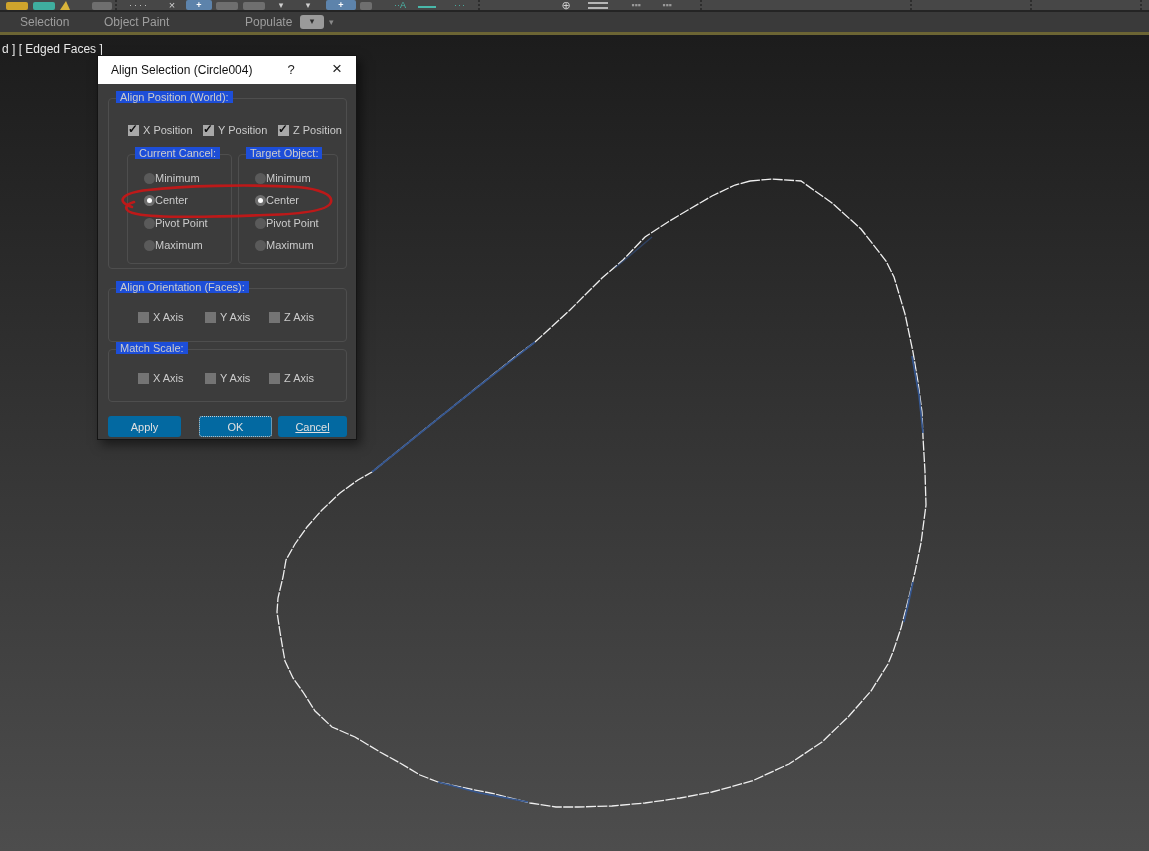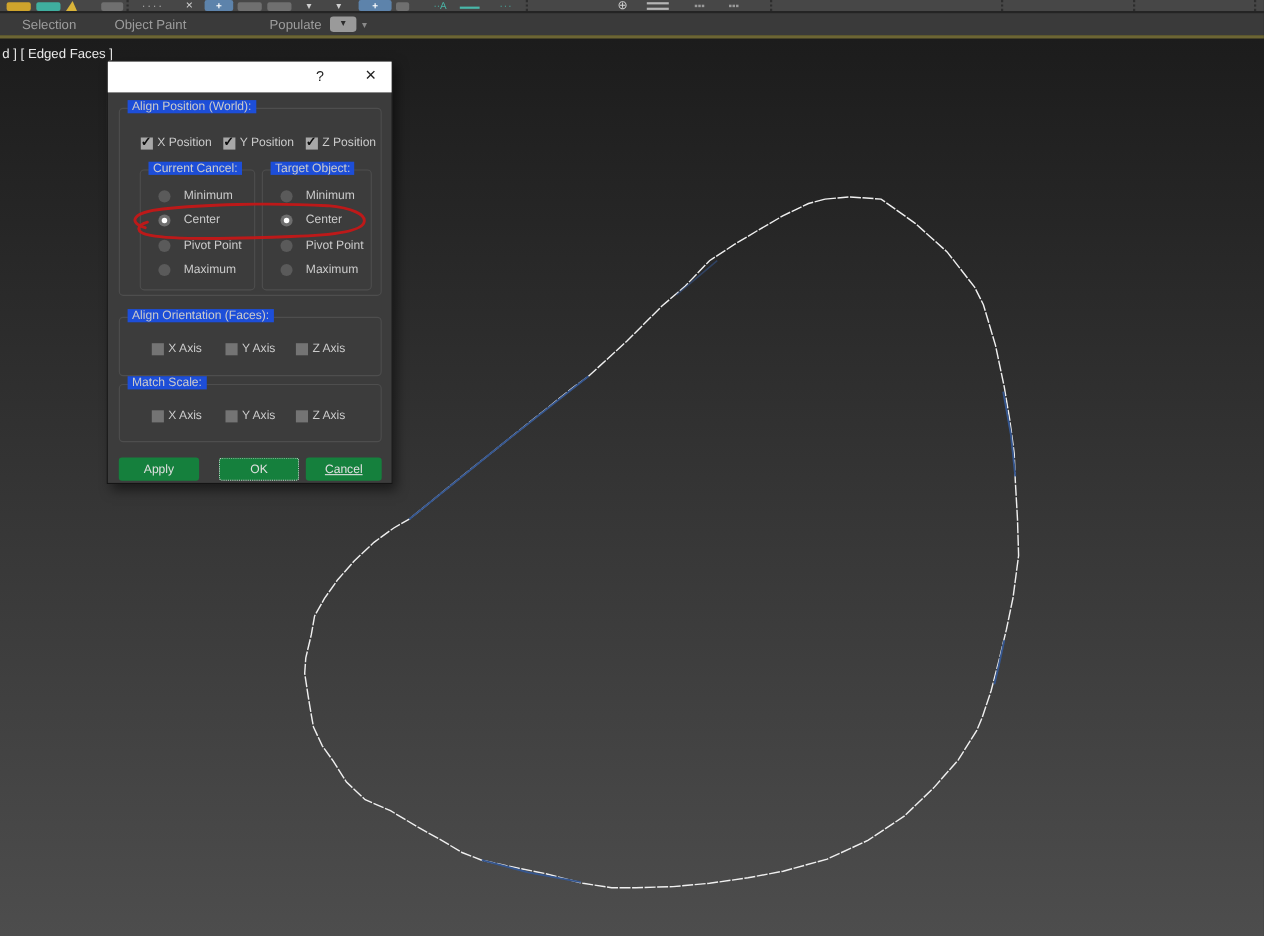--- a/index.html
+++ b/index.html
@@ -65,30 +65,30 @@
 
   .cb { position:absolute; display:flex; align-items:center; gap:4px; cursor:default; }
   .cb .box { width:11px; height:11px; background:#747474; flex:0 0 auto;
              position:relative; }
   .cb[data-checked="true"] .box { background:#a8a8a8; }
   .cb .mark { visibility:hidden; position:absolute; left:0px; top:-3px; color:#0c0c0c;
               font-size:12px; font-weight:bold; line-height:14px; }
   .cb[data-checked="true"] .mark { visibility:visible; }
   .cb .lbl { white-space:nowrap; }
 
-  .radio { position:absolute; display:flex; align-items:center; gap:12px; cursor:default; }
+  .radio { position:absolute; display:flex; align-items:center; gap:0; cursor:default; }
   .radio .circ { width:11px; height:11px; border-radius:50%; background:#5a5a5a;
                  position:relative; flex:0 0 auto; }
   .radio[data-selected="true"] .circ { background:#6e6e6e; }
   .radio .dot { display:none; position:absolute; left:3px; top:3px; width:5px; height:5px;
                 border-radius:50%; background:#ffffff; }
   .radio[data-selected="true"] .dot { display:block; }
   .radio .lbl { white-space:nowrap; }
 
-  .dlg-btn { position:absolute; height:21px; background:#15803d; border:none;
+  .dlg-btn { position:absolute; height:21px; background:#0369a1; border:none;
              border-radius:3px; color:#e0e0e0; font-size:11px;
              font-family:"Liberation Sans", sans-serif; cursor:default; }
   .dlg-btn.focused { border:1px dotted #cdcdcd; }
 
   
   #annotation-svg { position:absolute; left:0; top:0; z-index:10; pointer-events:none; }
 </style>
 </head>
 <body>
 
@@ -139,20 +139,21 @@
       <polyline fill="none" stroke-width="1.7" stroke="#35568f" points="372,472 455,405 535,342"></polyline>
       <polyline fill="none" stroke-width="1.7" stroke="#35568f" points="912,356 919,395 923,433"></polyline>
       <polyline fill="none" stroke-width="1.7" stroke="#35568f" points="913,582 908,605 904,622"></polyline>
       <polyline fill="none" stroke-width="1.7" stroke="#35568f" points="438,782 480,793 528,802"></polyline>
       <polyline fill="none" stroke-width="1.5" opacity="0.55" stroke="#35568f" points="615,268 652,237"></polyline>
     </svg>
   </div>
 
   <div id="dialog">
     <div id="dialog-titlebar">
+      <span id="dialog-title">Align Selection (Circle004)</span>
       <span id="dialog-help">?</span>
       <span id="dialog-close">×</span>
     </div>
 
     <div class="group" style="left:10px; top:42px; width:239px; height:171px;">
       <span class="group-label">Align Position (World):</span>
 
       <div class="cb" style="left:19px; top:25px;" data-checked="true">
         <span class="box">
             <span class="mark">✓</span>

